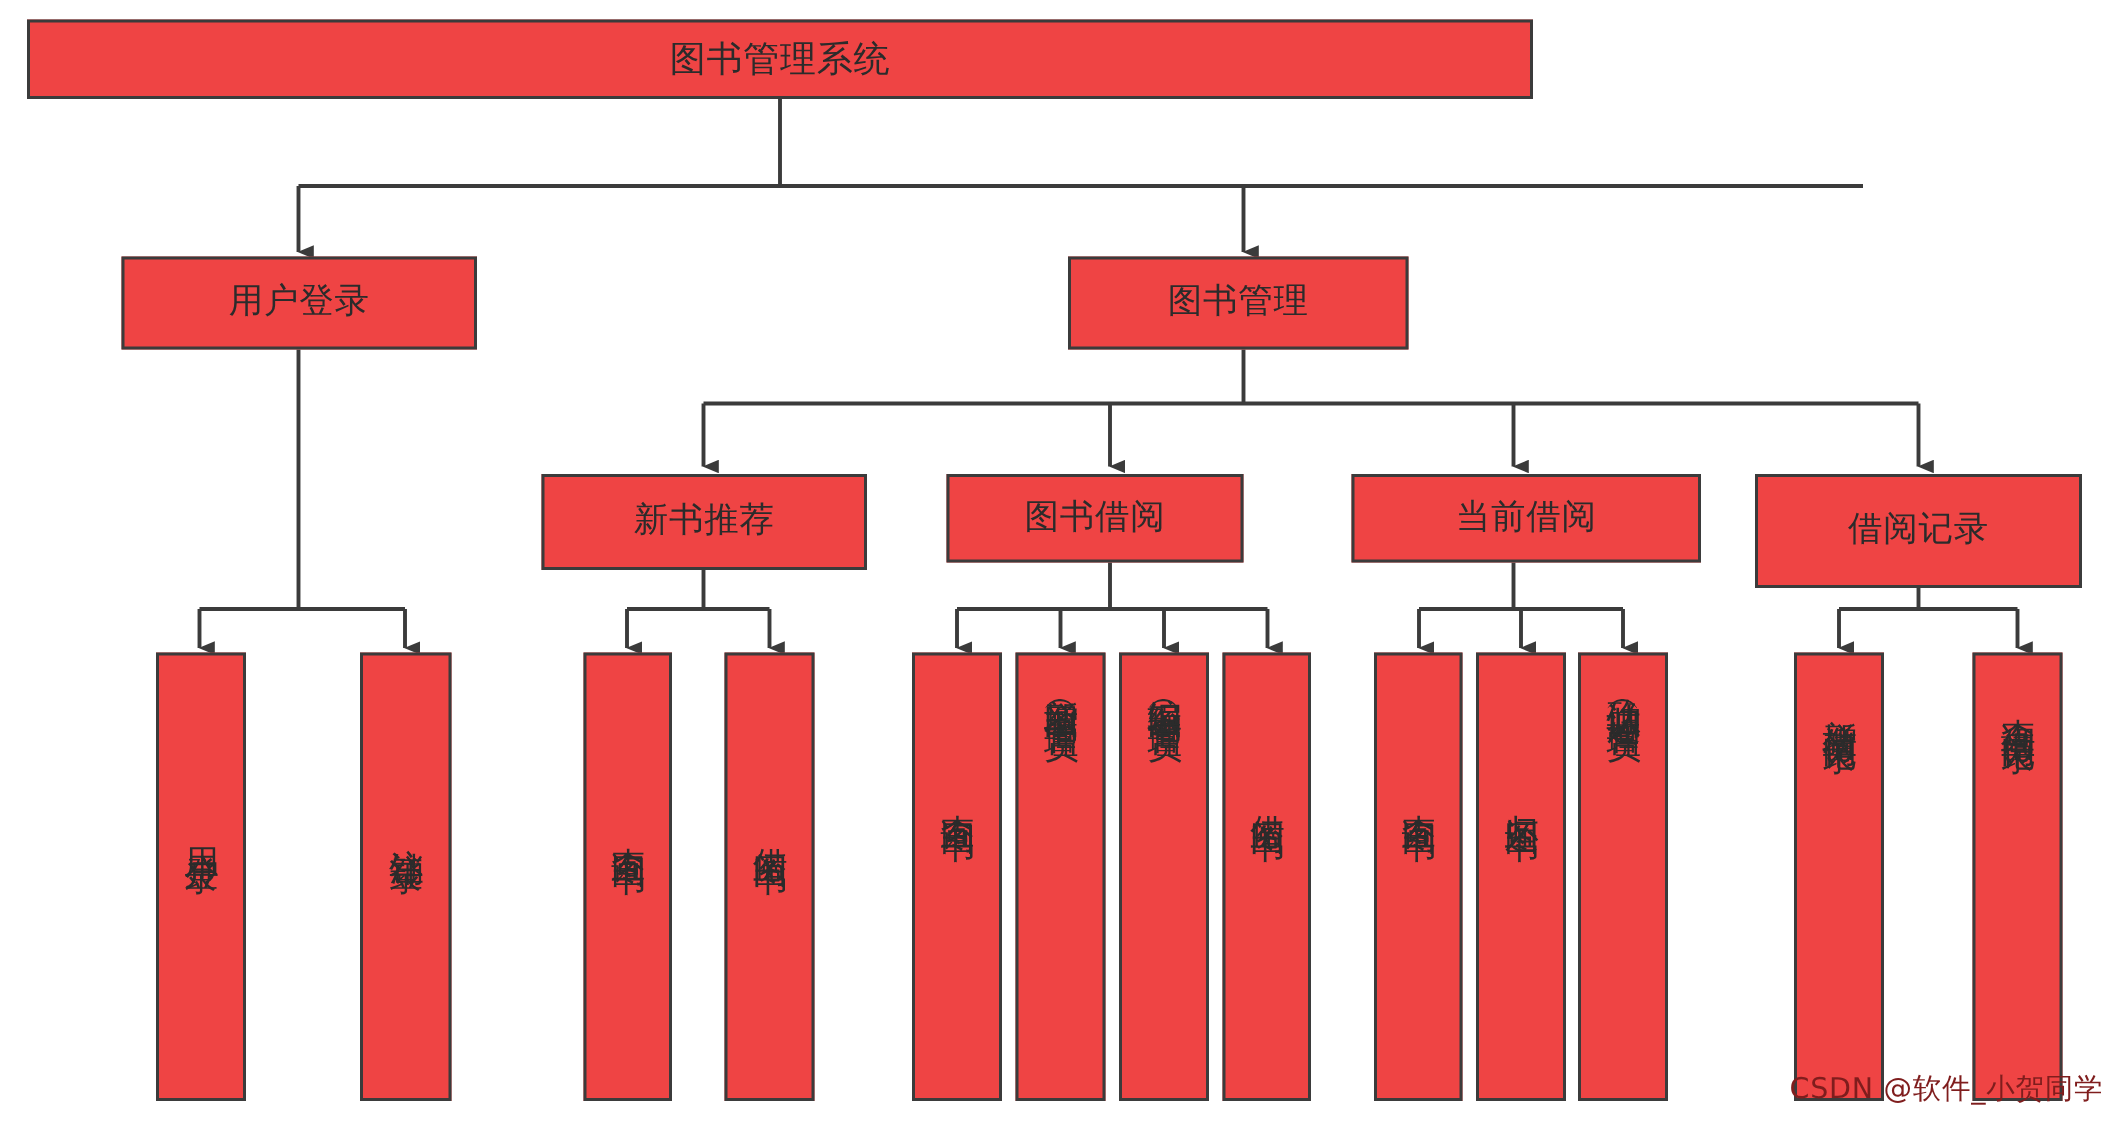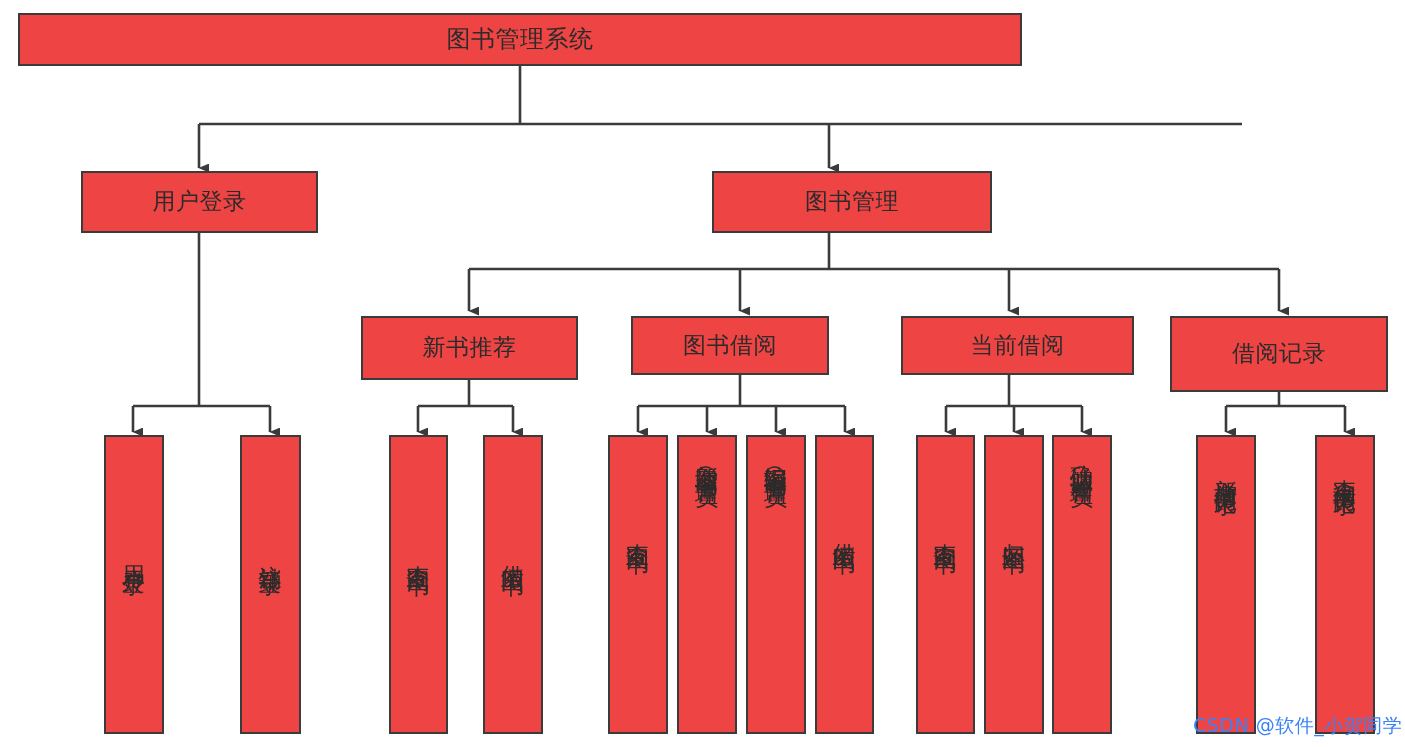--- a/index.html
+++ b/index.html
@@ -73,21 +73,21 @@
     padding-top: 104px;
   }
   .node.vert.verytall .label {
     padding-top: 4px;
   }
   #watermark {
     position: absolute;
     left: 1193px;
     top: 713px;
     font-size: 19px;
-    color: #3b82f6;
+    color: #7f1d1d;
     white-space: nowrap;
     letter-spacing: 0.5px;
     pointer-events: none;
   }
 </style>
 </head>
 <body>
 
 <div id="diagram-root">
 
@@ -142,21 +142,21 @@
   </svg>
 
   <div class="node horiz" id="node-root" style="left:18px; top:13px; width:1004px; height:53px;">
     <span class="label">图书管理系统</span>
   </div>
 
   <div class="node horiz" style="left:81px; top:171px; width:237px; height:62px;">
     <span class="label">用户登录</span>
   </div>
 
-  <div class="node horiz" style="left:712px; top:171px; width:280px; height:62px;">
+  <div class="node horiz" style="left:712px; top:171px; width:227px; height:62px;">
     <span class="label">图书管理</span>
   </div>
 
   <div class="node horiz" style="left:361px; top:316px; width:217px; height:64px;">
     <span class="label">新书推荐</span>
   </div>
 
   <div class="node horiz" style="left:631px; top:316px; width:198px; height:59px;">
     <span class="label">图书借阅</span>
   </div>

